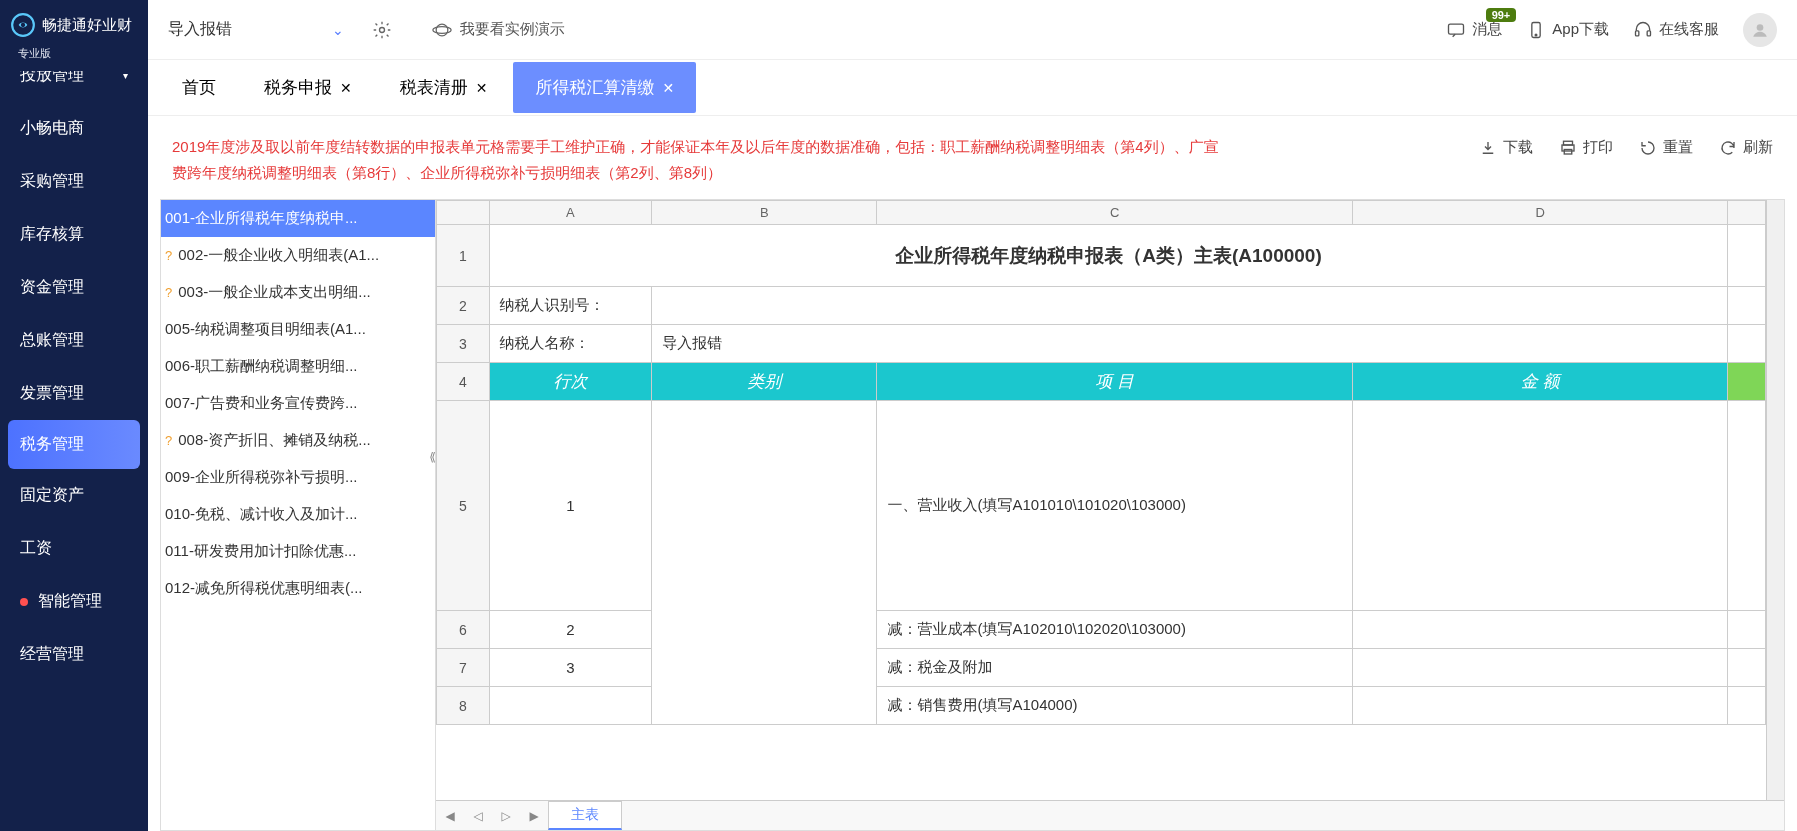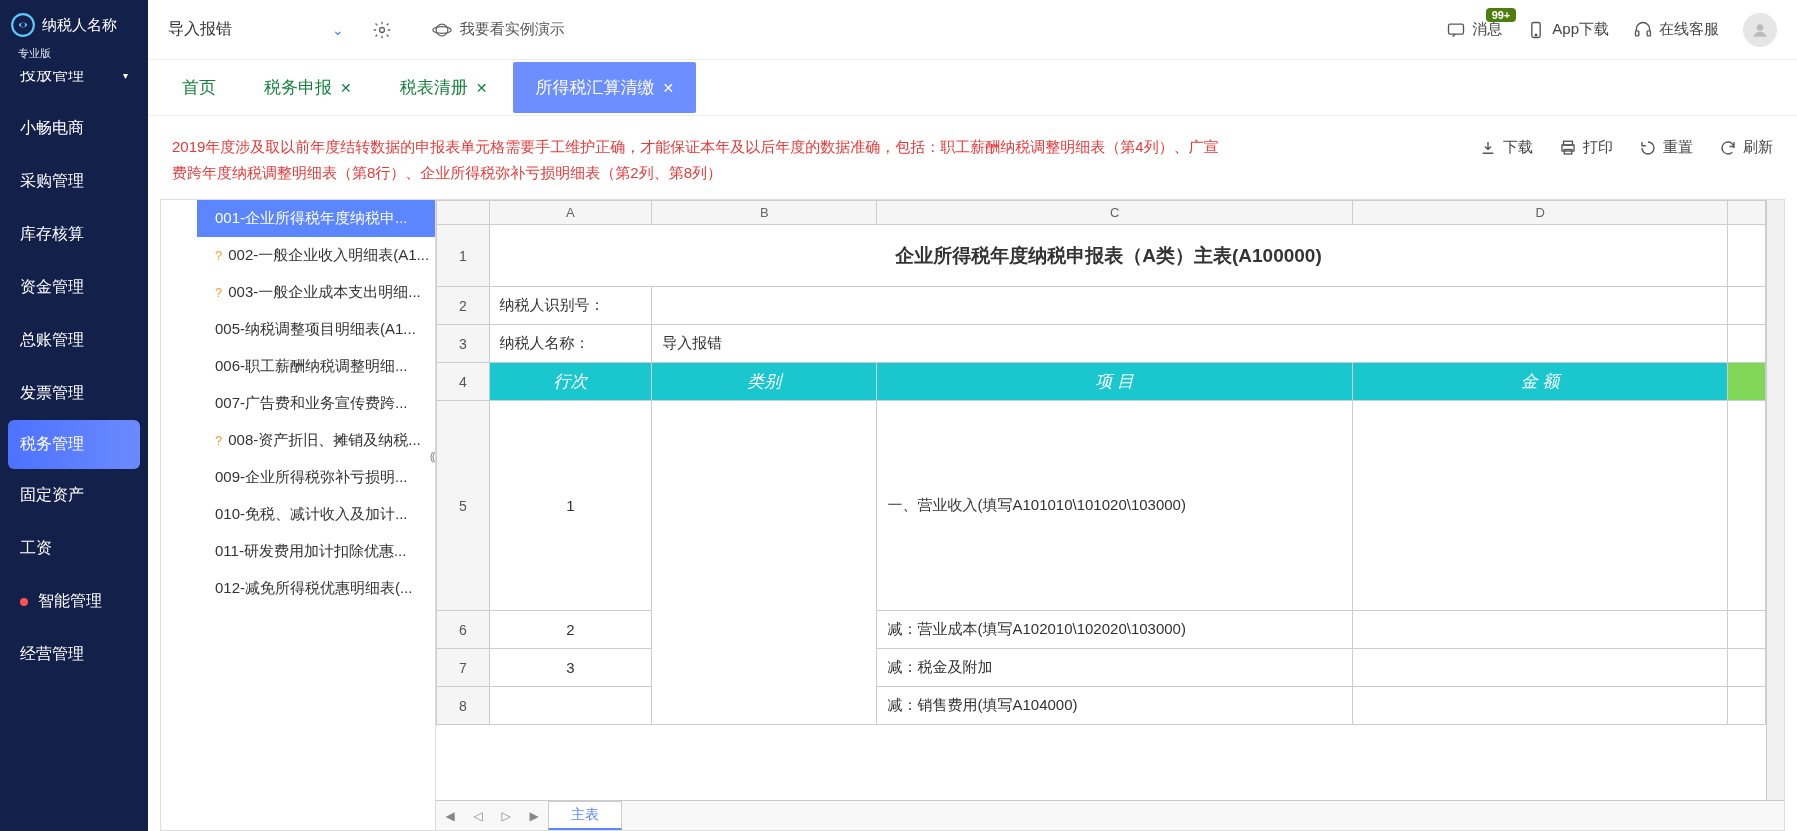--- a/index.html
+++ b/index.html
@@ -29,34 +29,34 @@
 .gear-btn { margin-left: 28px; color: #555; cursor: pointer; }
 .demo-link { margin-left: 40px; display: flex; align-items: flex-start; gap: 8px; color: #555; cursor: pointer; font-size: 15px; }
 .topbar-spacer { flex: 1; }
 .badge-wrap { position: relative; }
 .badge { position: absolute; top: -12px; right: -14px; background: #4d7c0f; color: #fff; border-radius: 4px; padding: 1px 6px; font-size: 11px; font-weight: bold; }
 .tb-btn { display: flex; align-items: center; gap: 6px; margin-left: 24px; color: #444; cursor: pointer; font-size: 15px; }
 .avatar { width: 34px; height: 34px; border-radius: 50%; background: #e6e6e6; margin-left: 24px; display: flex; align-items: center; justify-content: center; color: #bbb; }
 
 
 .tabs { height: 56px; display: flex; align-items: center; padding: 0 0 0 12px; border-bottom: 1px solid #eee; flex-shrink: 0; gap: 4px; }
-.tab { padding: 14px 22px; font-size: 17px; color: #15803d; cursor: pointer; display: flex; align-items: center; gap: 8px; }
+.tab { padding: 14px 22px; font-size: 17px; color: #000000; cursor: pointer; display: flex; align-items: center; gap: 8px; }
 .tab.active { background: #6c8eff; color: #fff; border-radius: 2px; }
 .tab-close { font-size: 14px; cursor: pointer; }
 
 
 .toolbar { display: flex; align-items: flex-start; padding: 18px 24px 14px; gap: 20px; flex-shrink: 0; }
 .notice { color: #e63a3a; font-size: 15px; line-height: 1.7; flex: 1; max-width: 1050px; }
 .actions { display: flex; gap: 26px; align-items: center; margin-left: auto; padding-top: 4px; }
 .action { display: flex; align-items: center; gap: 6px; color: #444; cursor: pointer; font-size: 15px; }
 
 
 .content { flex: 1; display: flex; min-height: 0; padding: 0 12px 0 12px; }
 .form-list { width: 276px; border: 1px solid #ddd; flex-shrink: 0; overflow-y: auto; position: relative; }
-.form-item { padding: 9px 12px 9px 18px; font-size: 15px; cursor: pointer; white-space: nowrap; overflow: hidden; text-overflow: ellipsis; display: flex; align-items: center; gap: 6px; margin-left: 36px; }
+.form-item { padding: 9px 12px 9px 4px; font-size: 15px; cursor: pointer; white-space: nowrap; overflow: hidden; text-overflow: ellipsis; display: flex; align-items: center; gap: 6px; }
 .form-item.selected { background: #5b86ff; color: #fff; }
 .q-icon { color: #f0a030; font-size: 13px; flex-shrink: 0; }
 .collapse-handle { position: absolute; right: -1px; top: 250px; font-size: 12px; color: #888; cursor: pointer; }
 
 
 .sheet-wrap { flex: 1; display: flex; flex-direction: column; border: 1px solid #ddd; border-left: none; min-width: 0; }
 .sheet-scroll { flex: 1; overflow: auto; position: relative; }
 table.sheet { border-collapse: collapse; width: 100%; table-layout: fixed; }
 .col-hdr { background: #f5f5f5; border: 1px solid #ccc; height: 24px; font-size: 13px; color: #666; text-align: center; }
 .row-hdr { background: #f5f5f5; border: 1px solid #ccc; width: 42px; text-align: center; font-size: 14px; color: #555; }
@@ -82,21 +82,21 @@
 
 <div class="app">
 
   <div class="sidebar">
     <div class="logo-area">
       <svg class="logo-icon" viewBox="0 0 24 24" fill="none">
           <circle cx="12" cy="12" r="10" stroke="#5ac8fa" stroke-width="2"></circle>
           <path d="M8 12c2-3 6-3 8 0-2 3-6 3-8 0z" fill="#5ac8fa"></path>
           <circle cx="12" cy="12" r="2" fill="#13214a"></circle>
         </svg>
-      <span class="logo-text">纳税人名称</span>
+      <span class="logo-text">畅捷通好业财</span>
     </div>
     <div class="edition">专业版</div>
     <div class="nav">
       <div class="nav-item partial" style="padding-top:0;margin-top:-6px">
           <span style="overflow:hidden">投放管理</span>
           <span class="nav-chevron">▾</span>
         </div>
       <div class="nav-item">
           <span>小畅电商</span>
         </div>

